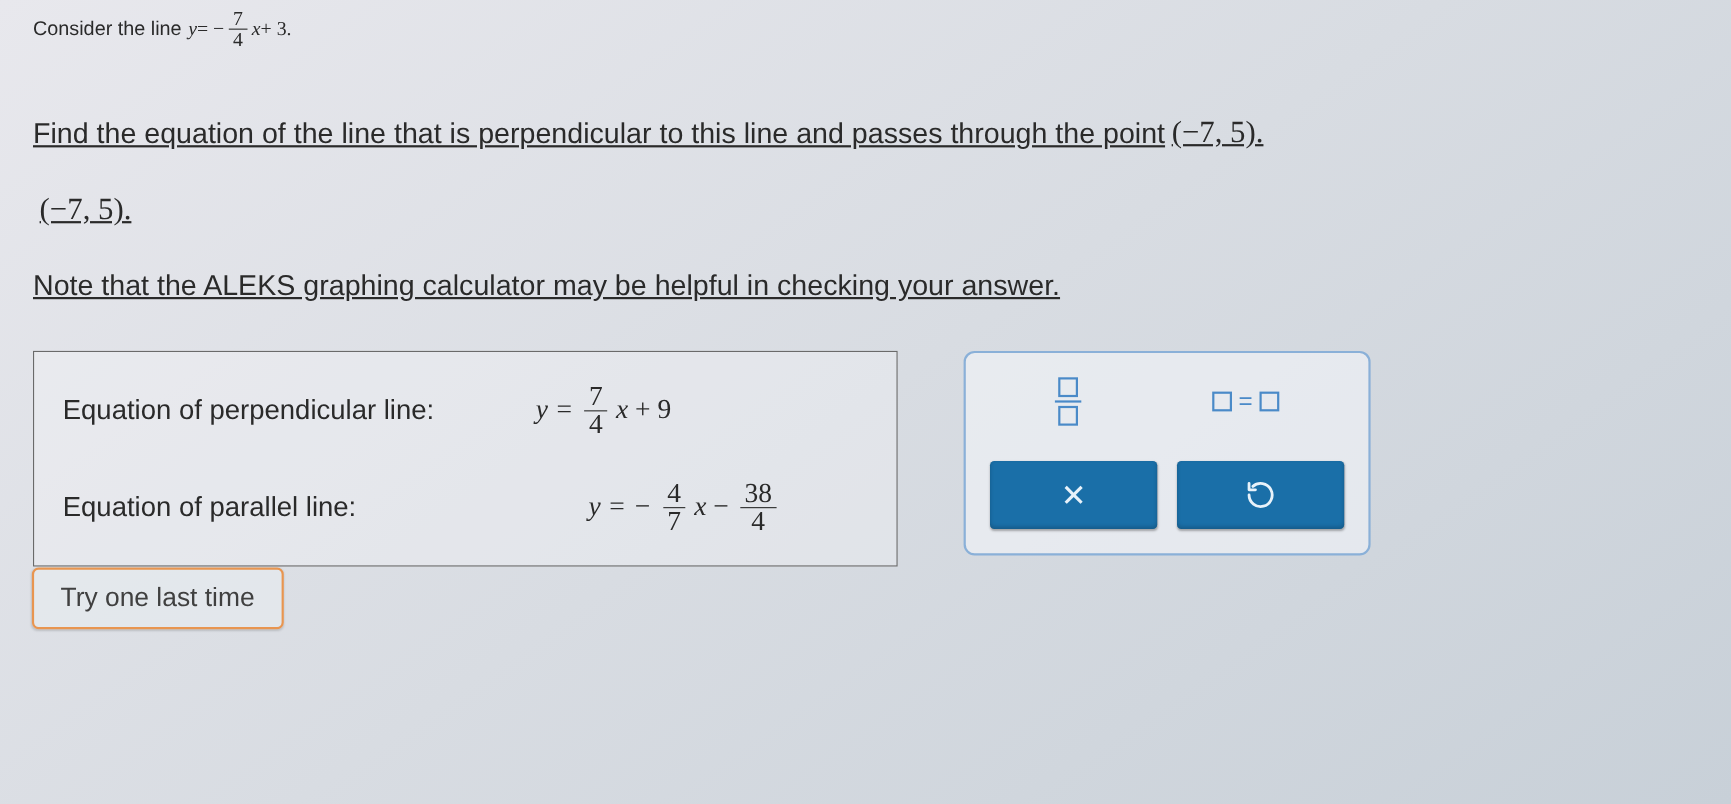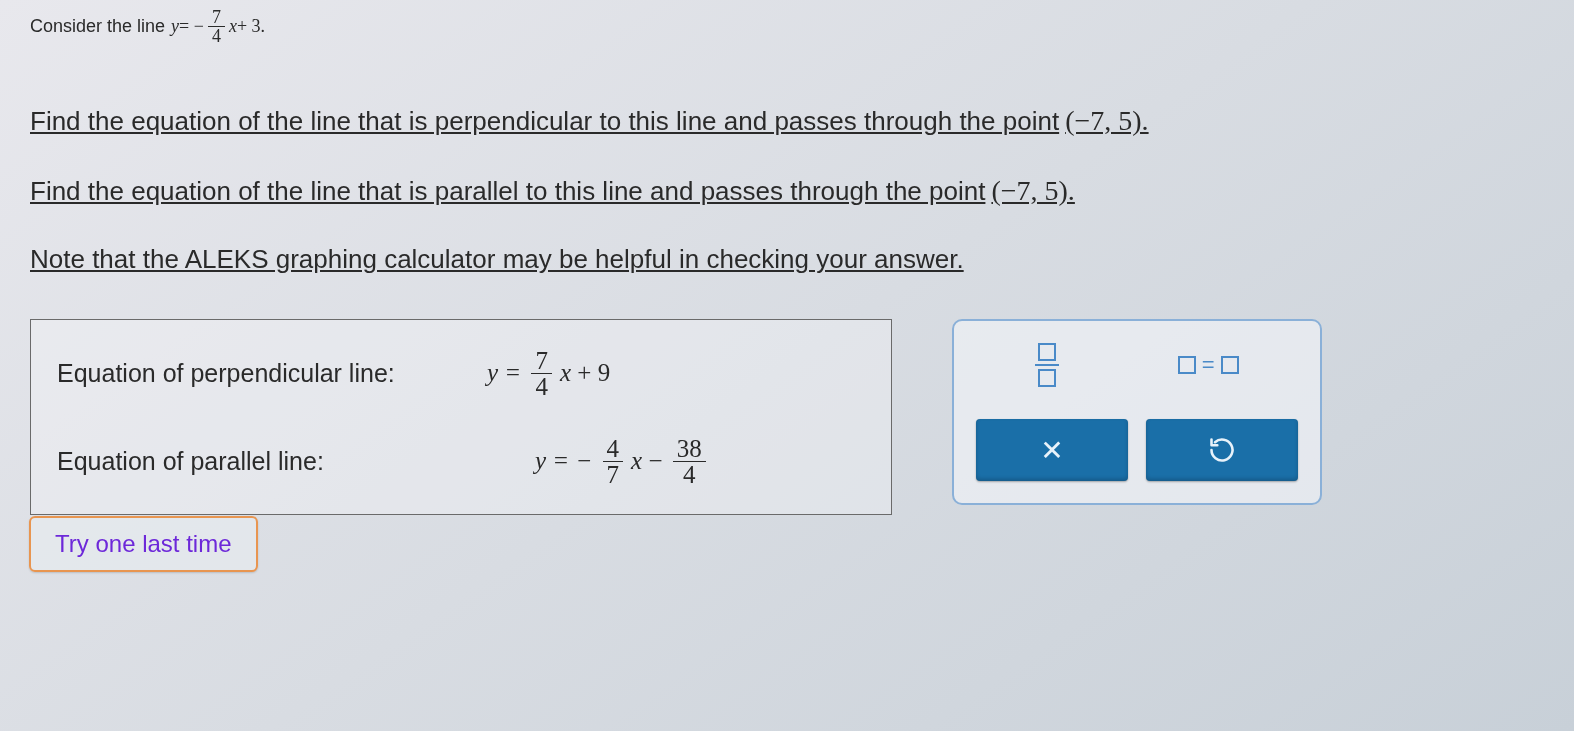--- a/index.html
+++ b/index.html
@@ -59,21 +59,21 @@
   }
   .answer-area {
     display: flex;
     align-items: flex-start;
     gap: 60px;
     margin-top: 40px;
   }
   .answer-box {
     border: 1.5px solid #6a6a6a;
     background: rgba(245,246,248,0.35);
-    width: 862px;
+    width: 786px;
     padding: 18px 26px 18px 26px;
     position: relative;
   }
   .answer-row {
     display: flex;
     align-items: center;
     font-size: 25px;
     min-height: 70px;
   }
   .answer-row .label {
@@ -85,21 +85,21 @@
     font-family: 'Times New Roman', serif;
   }
   .try-box {
     position: absolute;
     left: -2px;
     bottom: -58px;
     border: 2px solid #e89550;
     border-radius: 6px;
     padding: 12px 24px;
     font-size: 24px;
-    color: #6d28d9;
+    color: #404040;
     background: rgba(232,236,240,0.6);
     box-shadow: 0 1px 2px rgba(0,0,0,0.15);
     text-align: center;
   }
   .tool-panel {
     border: 2px solid #8ab0d8;
     border-radius: 10px;
     background: rgba(245,248,252,0.55);
     width: 370px;
     padding: 22px 22px;
@@ -173,21 +173,20 @@
   <span class="math">x</span>
   <span class="math-reg"> + 3.</span>
 </div>
 
 <div class="problem-text">
   <span>Find the equation of the line that is perpendicular to this line and passes through the point </span>
   <span class="math-reg" style="margin-left:6px; font-size:28px;">(−7,  5).</span>
 </div>
 
 <div class="problem-text">
-  <span>Find the equation of the line that is parallel to this line and passes through the point </span>
   <span class="math-reg" style="margin-left:6px; font-size:28px;">(−7,  5).</span>
 </div>
 
 <div class="problem-text">
   <span>Note that the ALEKS graphing calculator may be helpful in checking your answer.</span>
 </div>
 
 <div class="answer-area">
 
   <div class="answer-box">

